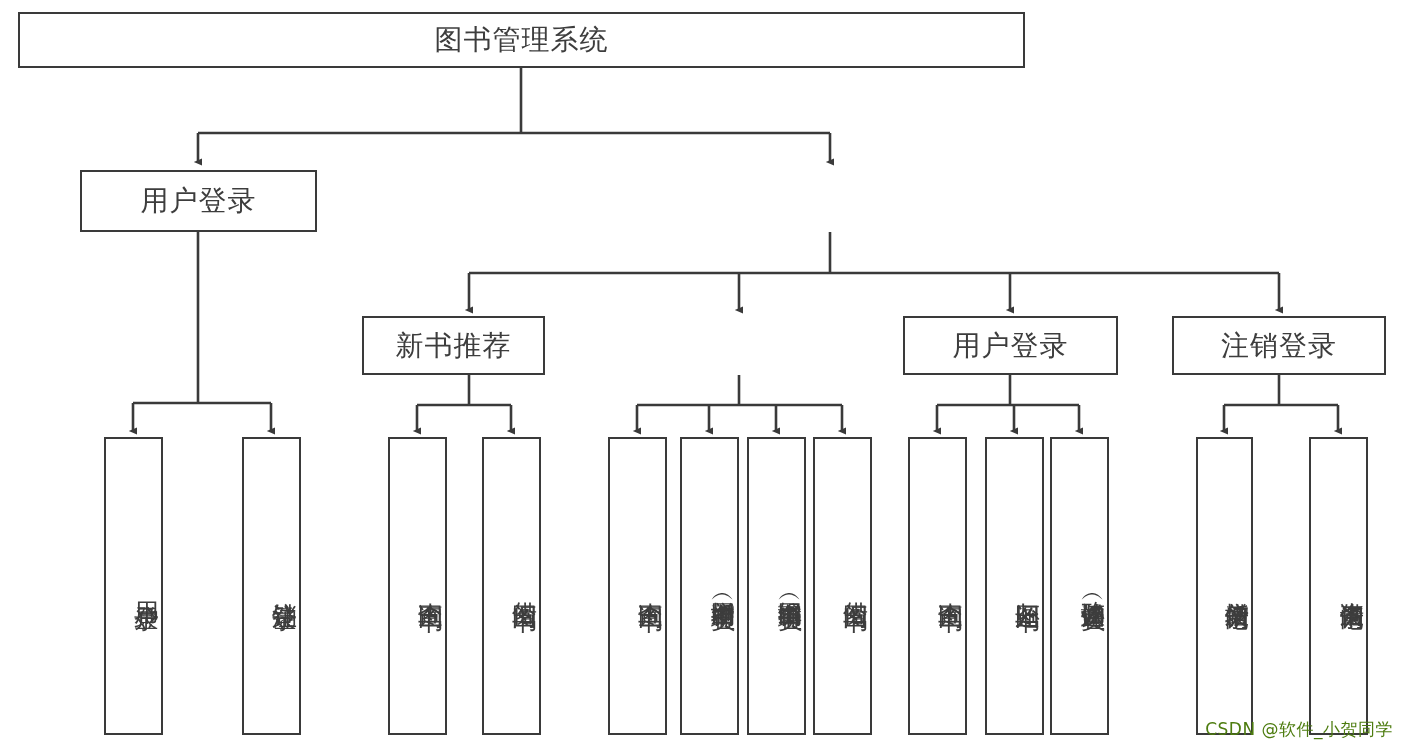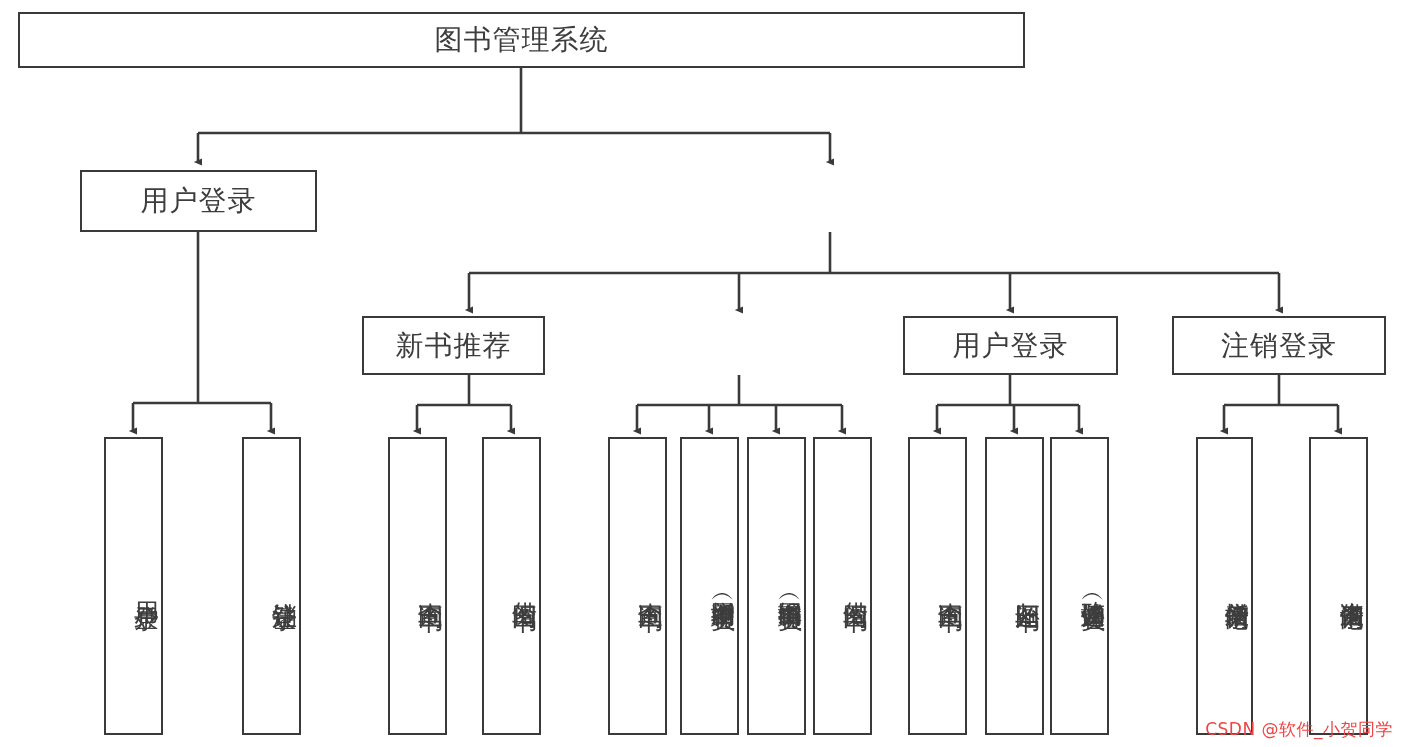--- a/index.html
+++ b/index.html
@@ -53,21 +53,21 @@
   }
   .node.vert.tall-text {
     font-size: 24px;
     letter-spacing: 1px;
   }
   .watermark {
     position: absolute;
     right: 12px;
     bottom: 6px;
     font-size: 17px;
-    color: #ef4444;
+    color: #4d7c0f;
     white-space: nowrap;
     letter-spacing: 0.5px;
   }
 </style>
 </head>
 <body>
 
 <div id="canvas">
 
   <svg class="wires" viewBox="0 0 1405 747">

